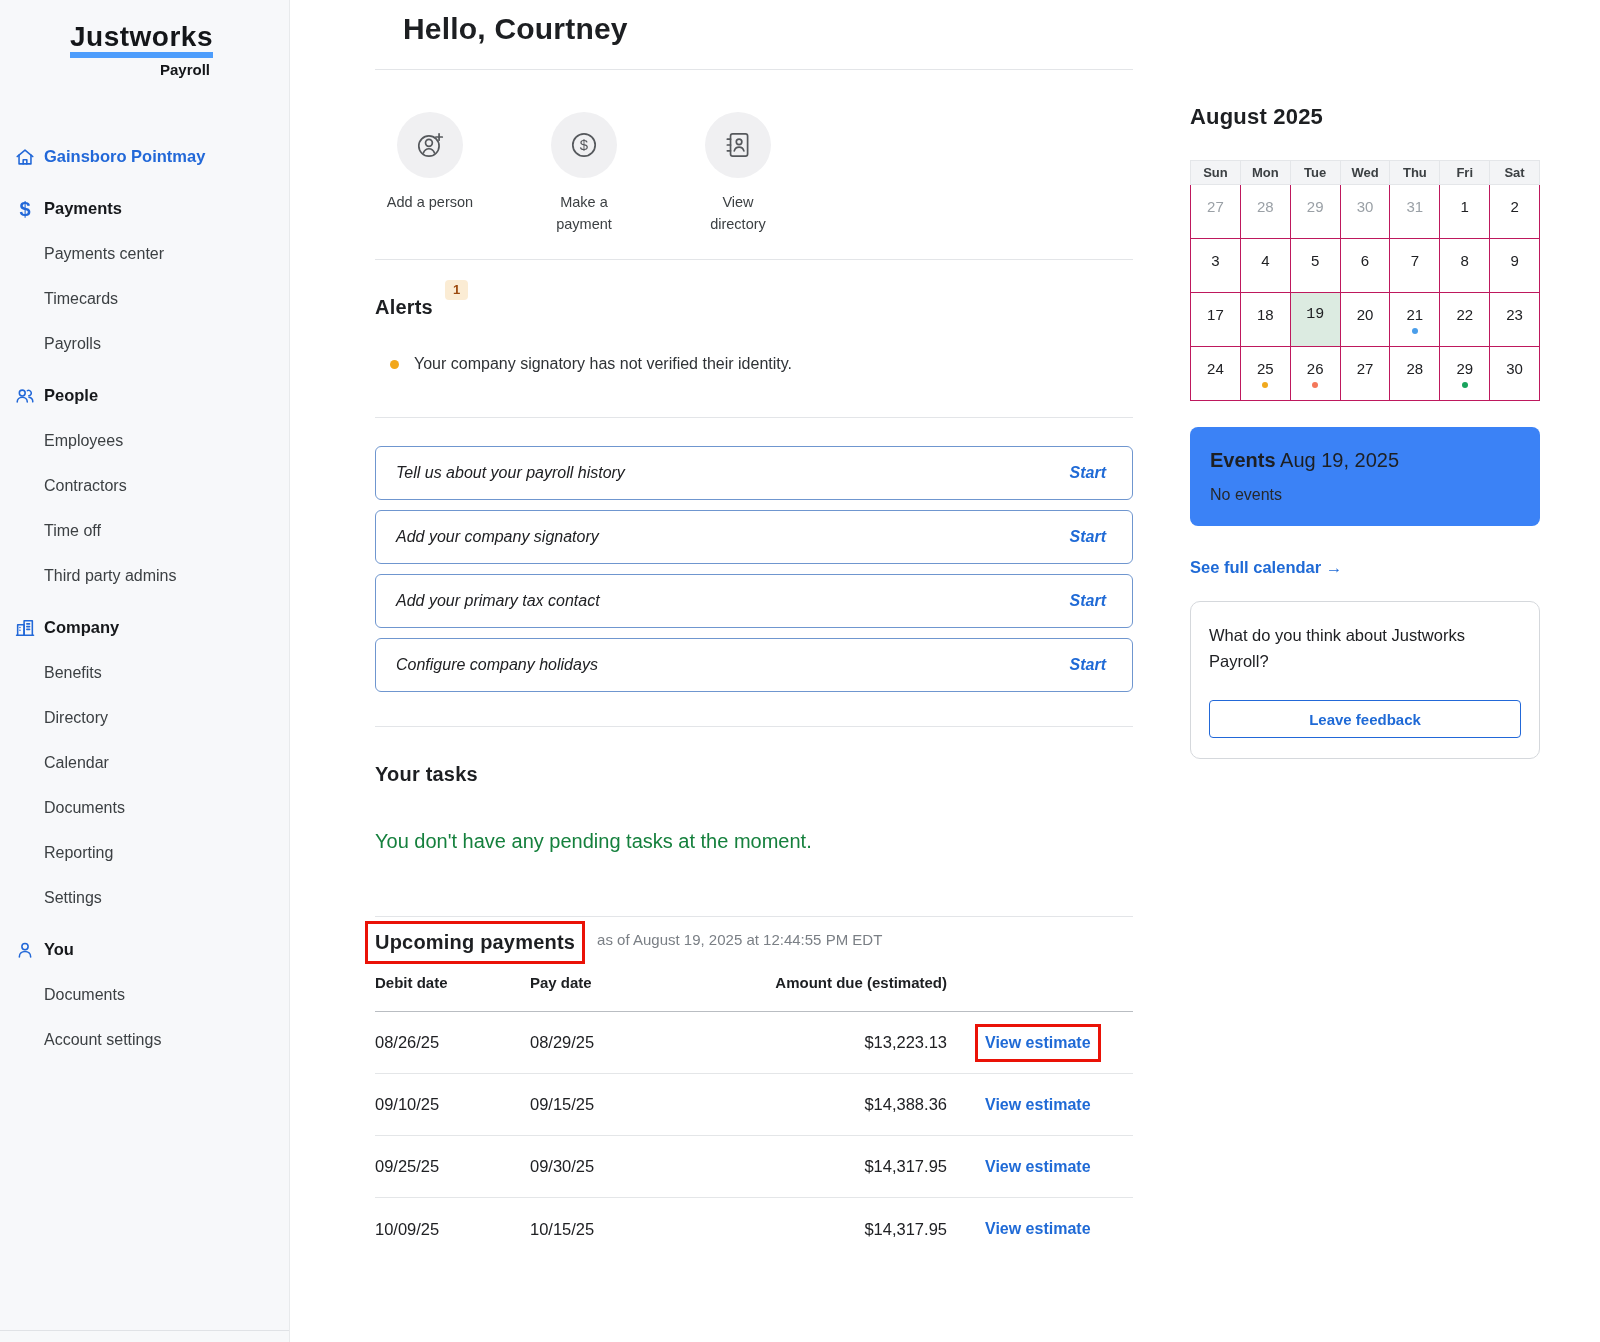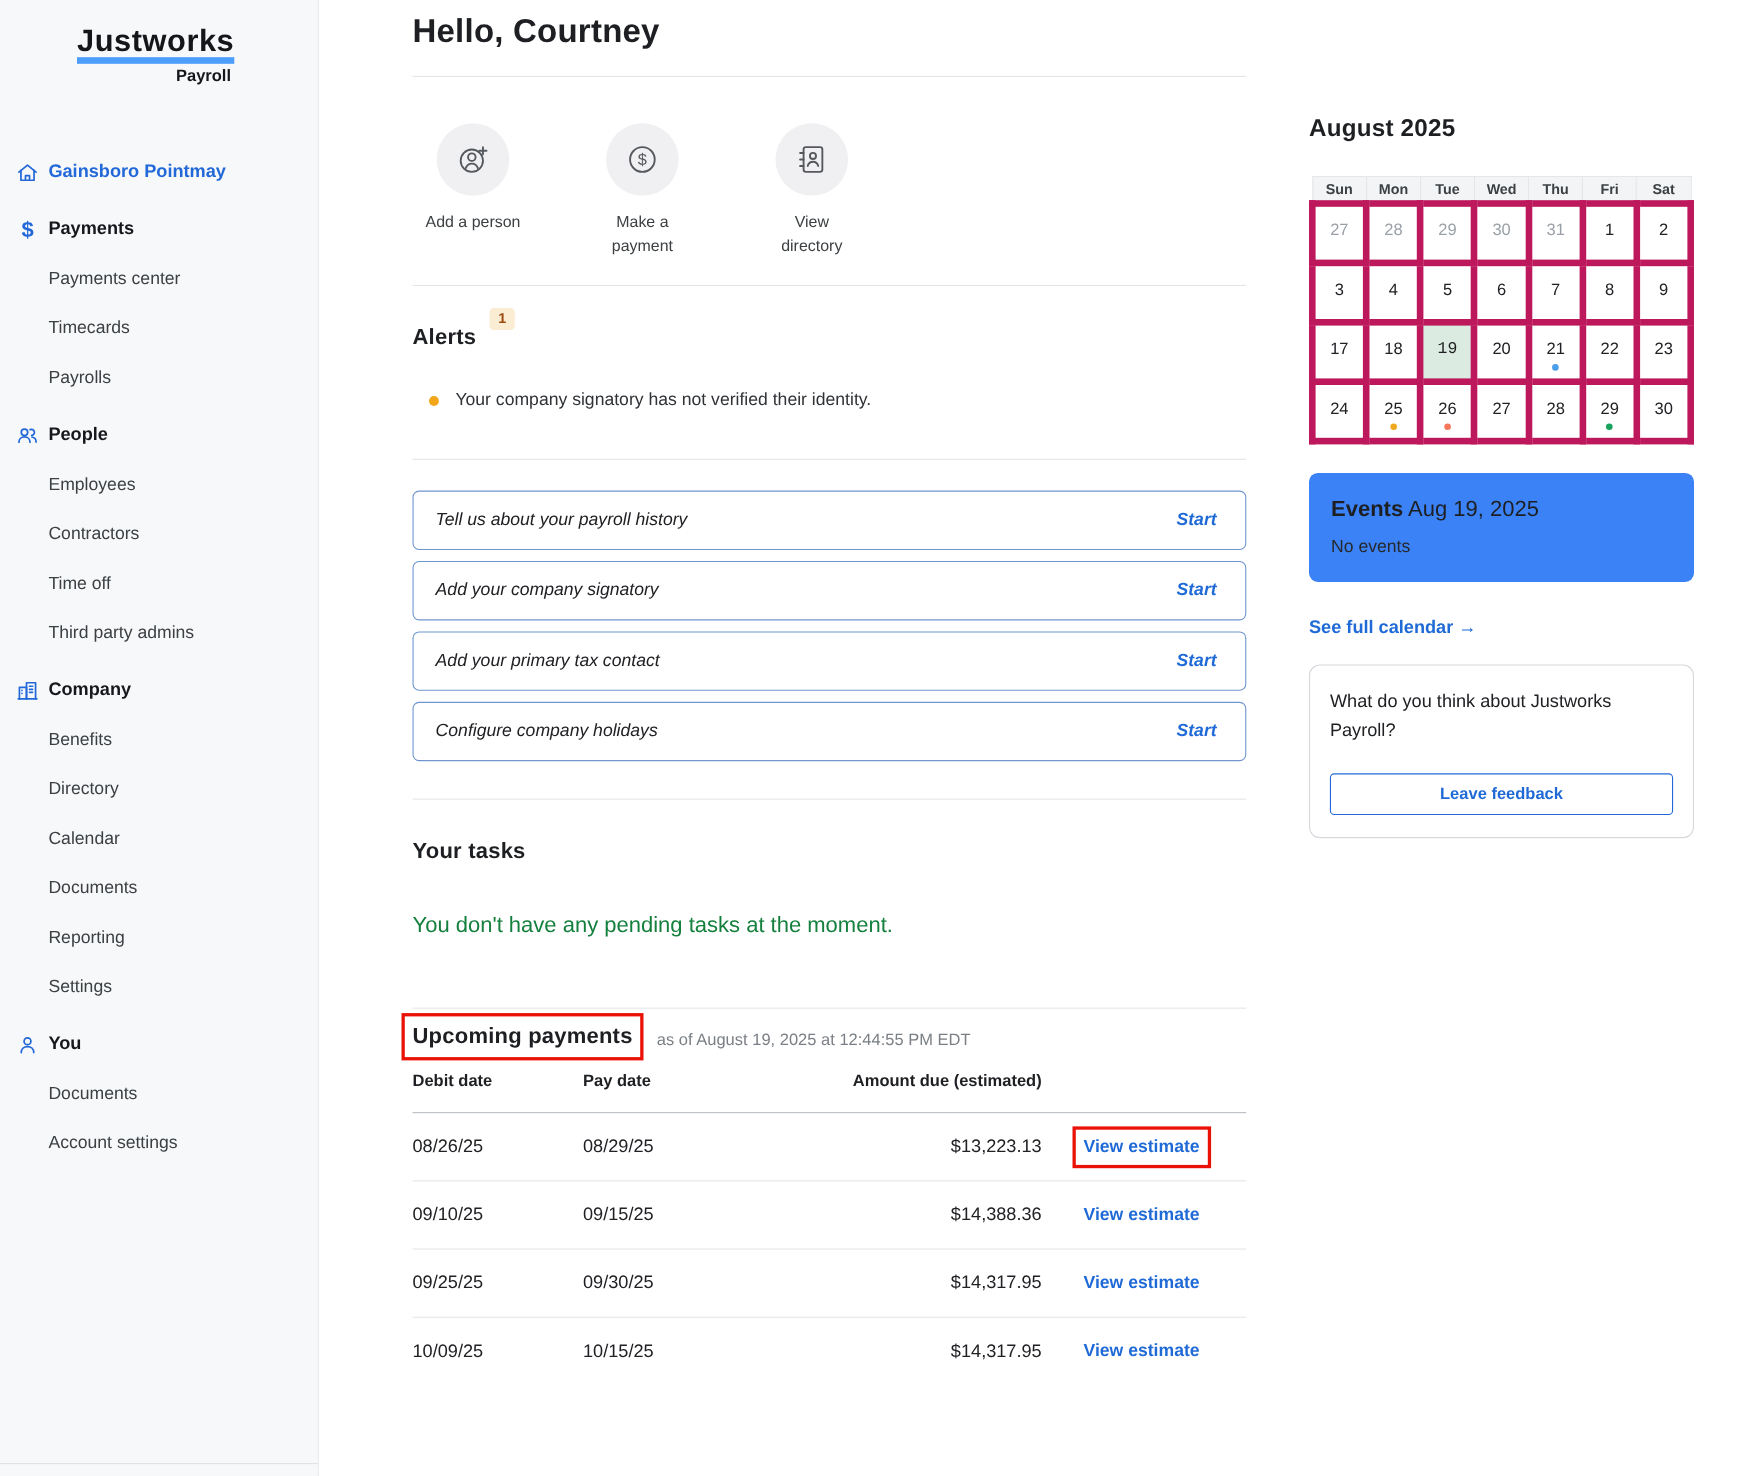--- a/index.html
+++ b/index.html
@@ -34,21 +34,21 @@
   .nav-icon svg{width:22px;height:22px;stroke:#2268d8;fill:none;stroke-width:1.7;stroke-linecap:round;stroke-linejoin:round;}
   .nav-icon .glyph{color:#2268d8;font-size:20px;font-weight:600;line-height:22px;}
   .nav-label{margin-left:8px;font-weight:bold;font-size:16.5px;color:#16181b;}
   .nav-company .nav-label{color:#2268d8;}
   .nav-company{margin-bottom:7px;}
   .nav-section{margin-top:7px;}
   .nav-sub{padding-left:44px;height:45px;display:flex;align-items:center;font-size:16px;color:#3c4043;cursor:pointer;}
   .sidebar-bottom-rule{position:absolute;left:0;right:0;bottom:11px;height:1px;background:#e0e2e6;}
   
   .main{position:absolute;left:375px;top:0;width:758px;}
-  h1{font-size:30px;line-height:38px;font-weight:bold;margin-top:10px;letter-spacing:.2px;}
+  h1{font-size:30px;line-height:38px;font-weight:bold;margin-top:10px;letter-spacing:.2px;margin-left:28px;}
   .rule{height:1px;background:var(--rule);}
   .r1{margin-top:21px}.r2{margin-top:24px}.r3{margin-top:44px}.r4{margin-top:34px}.r5{margin-top:63px}
   .actions{display:flex;gap:44px;margin-top:42px;}
   .action{width:110px;display:flex;flex-direction:column;align-items:center;cursor:pointer;}
   .action-circle{width:66px;height:66px;border-radius:50%;background:#f0f0f2;display:flex;align-items:center;justify-content:center;}
   .action-circle svg{width:32px;height:32px;stroke:#55585c;fill:none;stroke-width:1.6;stroke-linecap:round;stroke-linejoin:round;}
   .action-label{margin-top:13px;font-size:14.5px;line-height:22px;color:#3c4043;text-align:center;width:90px;}
   h2{font-size:20px;font-weight:bold;margin-top:36px;letter-spacing:.2px;}
   .alerts-head{display:flex;align-items:center;gap:12px;}
   .alert-badge{background:#fbecd4;color:#9c4a0e;font-size:13px;font-weight:bold;border-radius:4px;padding:3px 8px;line-height:14px;}
@@ -57,41 +57,41 @@
   .alert-text{font-size:16px;color:#2f3236;}
   .task-cards{margin-top:28px;font-style:italic;}
   .task-card{
     height:54px;border:1px solid #6f96cf;border-radius:6px;margin-bottom:10px;
     display:flex;align-items:center;justify-content:space-between;padding:0 26px 0 20px;cursor:pointer;background:#fff;
   }
   .task-label{font-size:16px;color:#202124;}
   .link{color:var(--accent);font-weight:bold;cursor:pointer;}
   .task-start{font-size:16px;}
   .empty-msg{margin-top:44px;font-size:20px;color:#15803d;}
-  .up-header{display:flex;align-items:flex-end;margin-top:14px;gap:22px;}
+  .up-header{display:flex;align-items:flex-start;margin-top:14px;gap:22px;}
   .up-title{display:inline-block;}
   .as-of{font-size:15px;color:#7a7f85;}
   .red-box{outline:3px solid var(--annotation);outline-offset:7px;}
   .pay-table{margin-top:20px;}
   .pay-row{display:grid;grid-template-columns:155px 237px 180px 1fr;align-items:center;height:62px;border-bottom:1px solid #e4e6e8;}
   .pay-row:last-child{border-bottom:none;}
   .pay-head{height:38px;border-bottom:1px solid #b9bdc2;font-weight:bold;font-size:15px;align-items:start;}
   .amt{text-align:right;}
   .view-est{font-size:16px;margin-left:38px;justify-self:start;}
   .pay-cell{font-size:16.5px;color:#202124;}
   
   .rightcol{position:absolute;left:1190px;top:0;width:350px;}
   .cal-title{font-size:22px;font-weight:bold;margin-top:104px;letter-spacing:.2px;}
   table.cal{border-collapse:collapse;margin-top:30px;width:350px;}
   .cal th{
     background:#f3f4f6;border:1px solid #e4e6e9;font-size:13px;font-weight:bold;color:#3c4043;
     height:24px;width:50px;text-align:center;
   }
   .cal td{
-    border:6px solid #be185d;height:54px;width:50px;vertical-align:top;text-align:center;
+    border:1px solid #be185d;height:54px;width:50px;vertical-align:top;text-align:center;
     font-size:15px;color:#202124;padding-top:13px;cursor:pointer;background:#fff;
   }
   .cal td.muted{color:#9aa0a6;}
   .cal td.selected{background:#dcebe1;font-family:Liberation Mono, monospace;}
   .day-dot{width:6px;height:6px;border-radius:50%;margin:5px auto 0;}
   .events-box{margin-top:26px;background:#3b82f6;border-radius:8px;padding:22px 20px;}
   .events-title{font-size:20px;}
   .events-title b{font-weight:bold;}
   .events-empty{margin-top:14px;font-size:16px;color:#26282b;}
   .see-cal{display:inline-block;margin-top:32px;font-size:16.5px;}

